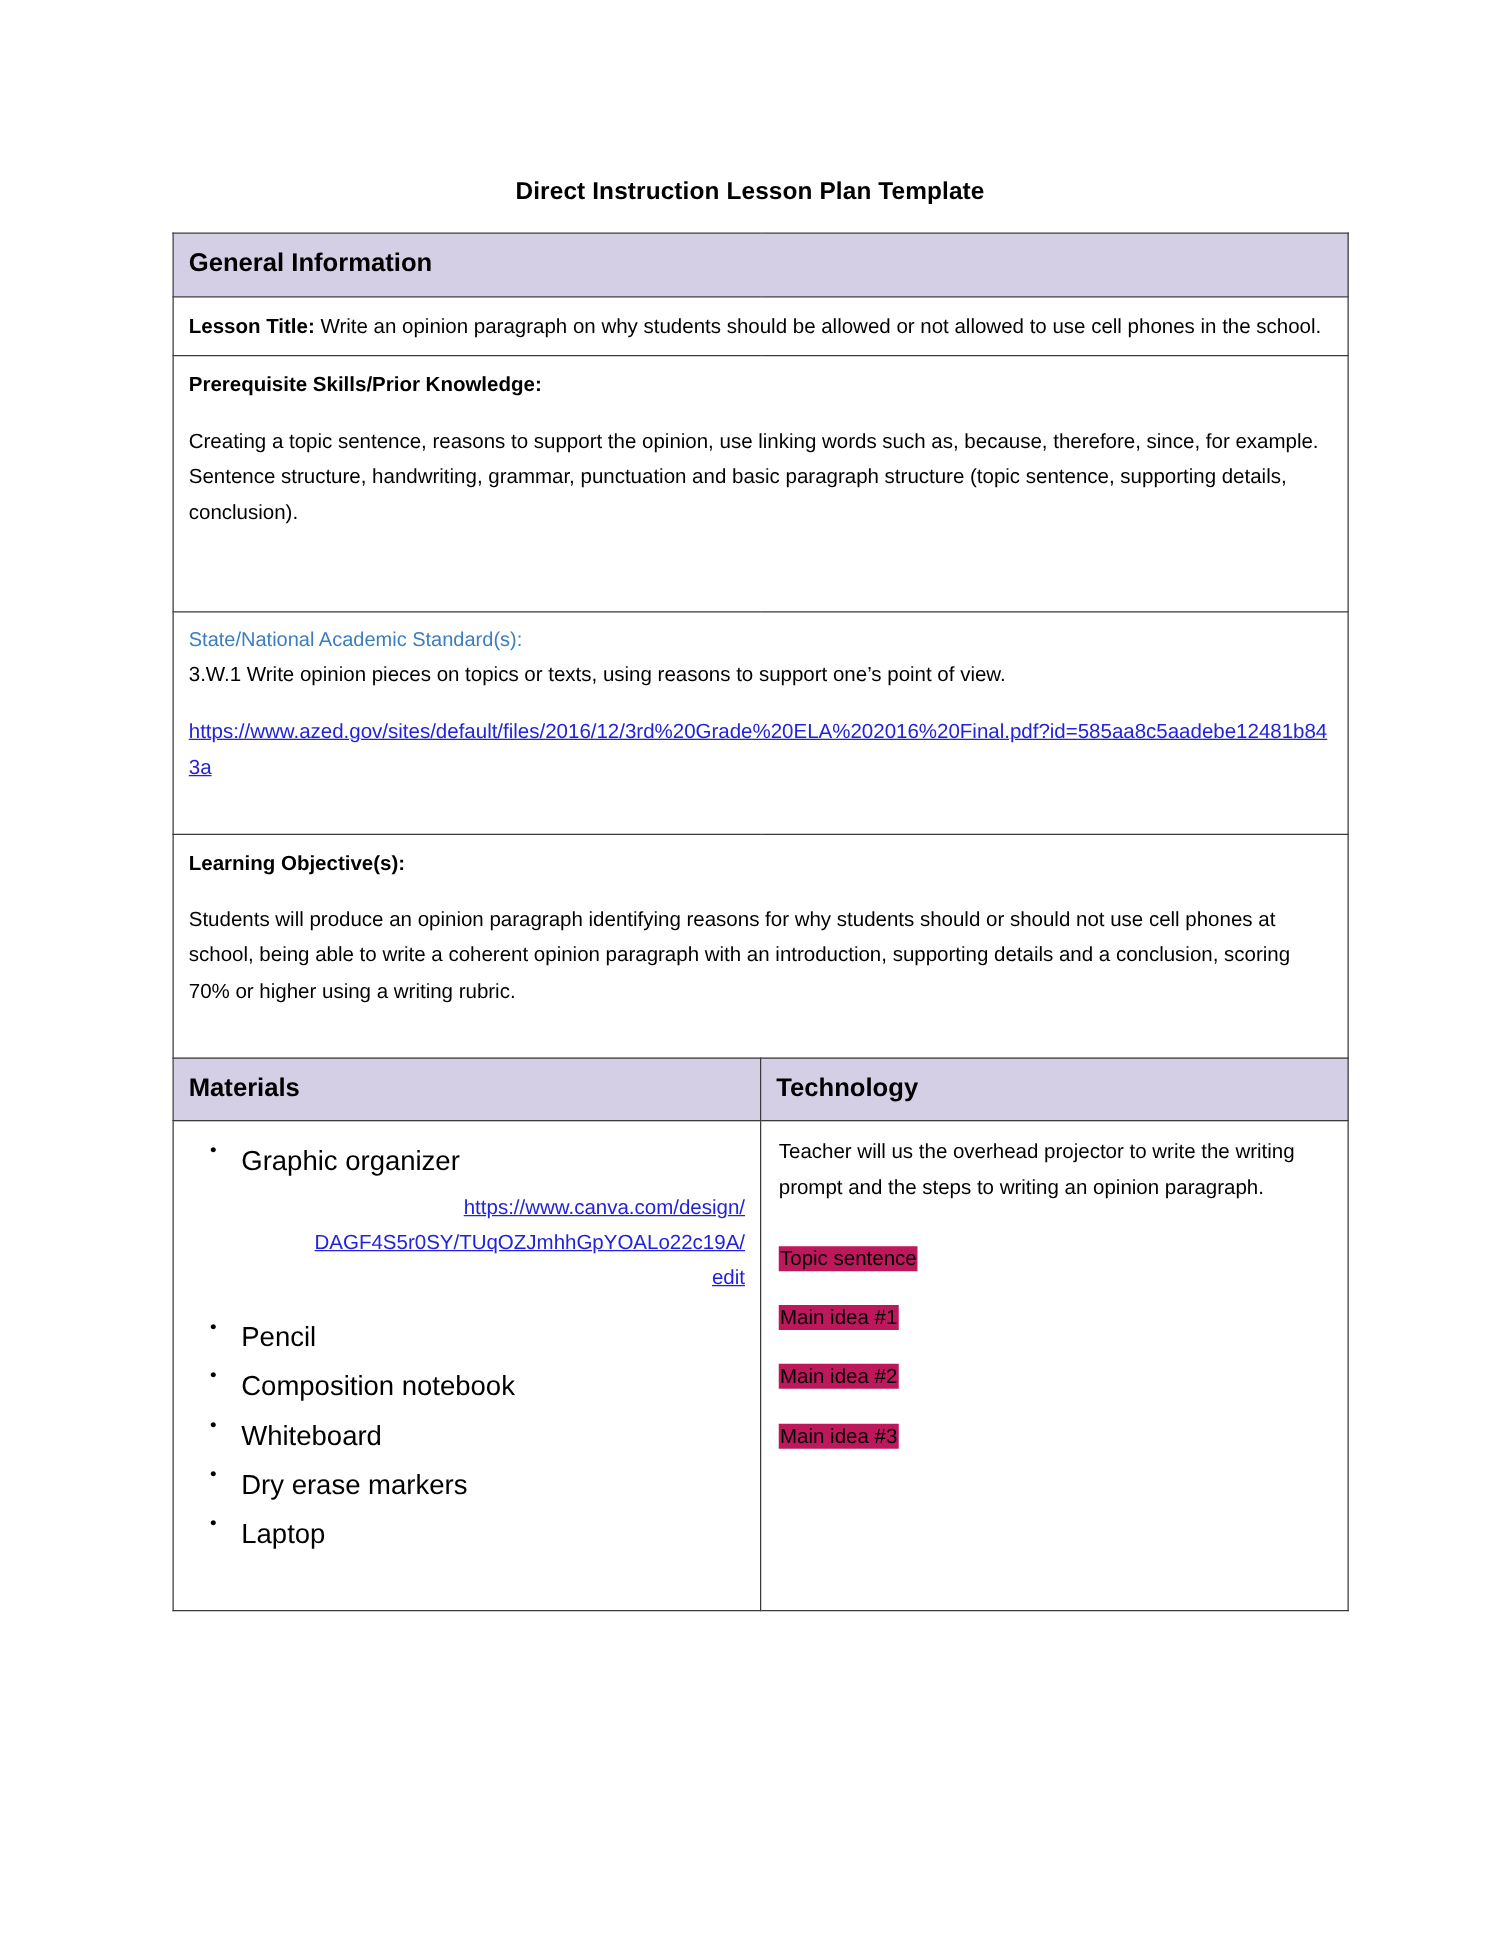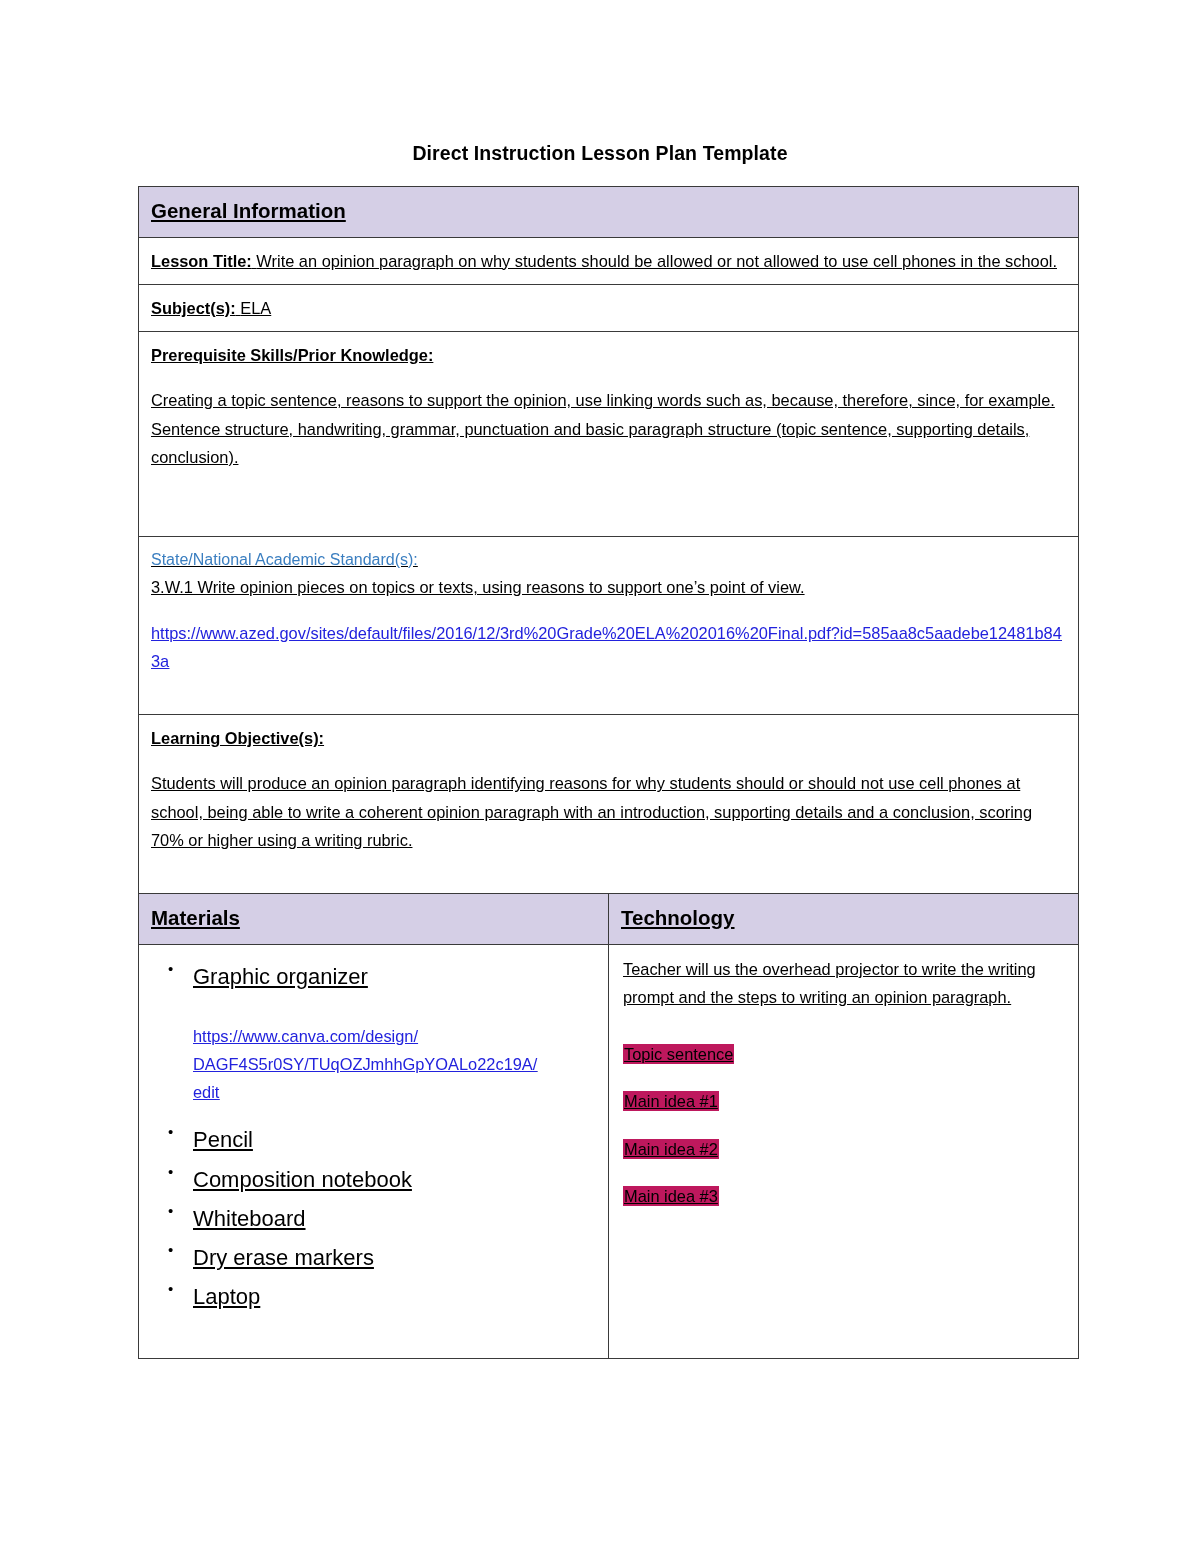--- a/index.html
+++ b/index.html
@@ -41,21 +41,20 @@
     top: 186px;
     width: 940px;
     border-collapse: collapse;
     table-layout: fixed;
   }
 
   .tbl td {
     border: 1.6px solid #3a3a3a;
     vertical-align: top;
     padding: 0;
-    text-decoration: underline;
   }
 
   .band {
     background: #d5cfe6;
     font-size: 20.5px;
     font-weight: bold;
     padding: 11px 12px 13px 12px !important;
     line-height: 1.25;
   }
 
@@ -135,21 +134,22 @@
   }
 
   .mat-cell {
     padding: 12px 12px 12px 0 !important;
   }
   .tech-cell {
     padding: 10px 12px 12px 14px !important;
   }
   .link-block {
     padding-left: 54px;
-    margin-top: 26px;
+    margin-top: 3px;
+    text-align: right;
   }
   .link-block .link { display: block; }
 </style>
 </head>
 <body>
 
 <div class="page">
 
   <div class="doc-title">Direct Instruction Lesson Plan Template</div>
 
@@ -163,25 +163,20 @@
       <tr>
         <td class="band" colspan="2">General Information</td>
       </tr>
 
       <tr>
         <td class="cell" colspan="2">
           <p class="para"><span class="lbl">Lesson Title:</span> <span>Write an opinion paragraph on why students should be allowed or not allowed to use cell phones in the school.</span></p>
         </td>
       </tr>
 
-      <tr>
-        <td class="cell" colspan="2">
-          <p class="para"><span class="lbl">Subject(s):</span> <span>ELA</span></p>
-        </td>
-      </tr>
 
 
       <tr>
         <td class="cell" colspan="2">
           <p class="para"><span class="lbl">Prerequisite Skills/Prior Knowledge:</span></p>
           <p class="para">Creating a topic sentence, reasons to support the opinion, use linking words such as, because, therefore, since, for example.   Sentence structure, handwriting, grammar, punctuation and basic paragraph structure (topic sentence, supporting details, conclusion).</p>
           <div class="spacer-lg"></div>
         </td>
       </tr>
 

